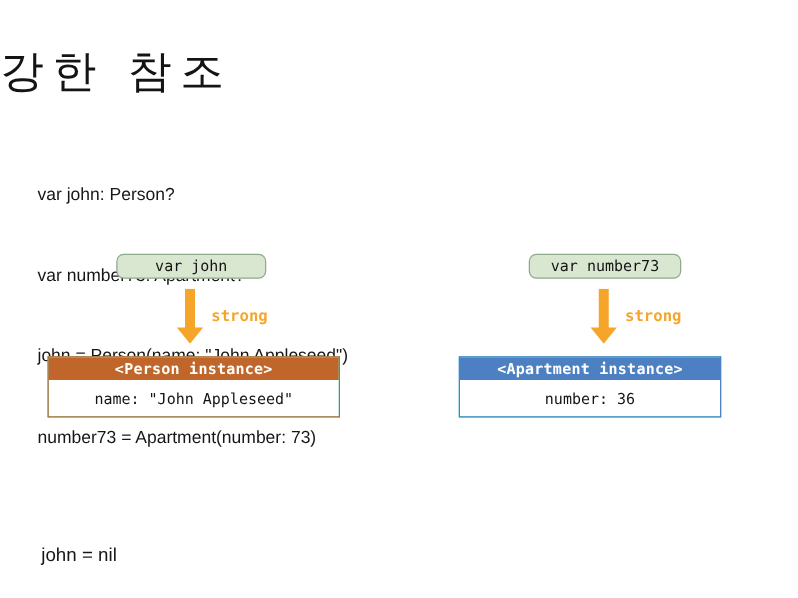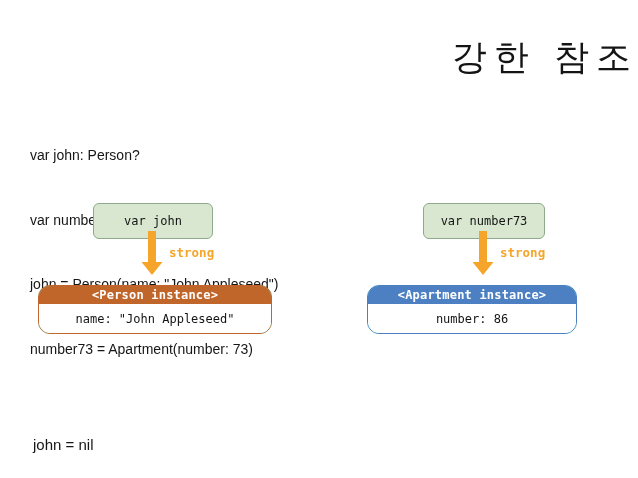--- a/index.html
+++ b/index.html
@@ -3,36 +3,36 @@
 <meta charset="utf-8">
 <style>
   html,body { margin:0; padding:0; background:#ffffff; }
   .slide {
     position:relative; width:638px; height:478px;
     background:#ffffff; overflow:hidden;
     font-family:"DejaVu Sans","Liberation Sans",sans-serif;
   }
   .title {
     position:absolute; top:34px; left:0; right:0;
-    text-align:right;
+    text-align:left;
     font-family:"DejaVu Sans","Liberation Sans",sans-serif;
     font-size:35px; font-weight:500; letter-spacing:7px;
     color:#141414; white-space:pre;
   }
   .code {
     position:absolute;
     font-family:Liberation Sans, sans-serif;
     color:#161616; white-space:pre;
   }
   .code-top    { left:30px; top:102px; font-size:14px; line-height:21.5px; }
   .code-bottom { left:33px; top:392px; font-size:15px; line-height:21px; }
   .code .line { white-space:pre; }
 
   .varbox {
-    position:absolute; top:203px; height:36px;
+    position:absolute; top:203px; height:20px;
     background:#D9E7D0; border:1.5px solid #8FA98C; border-radius:6px;
     display:flex; align-items:center; justify-content:center;
     font-family:"DejaVu Sans Mono","Liberation Mono",monospace;
     font-size:12px; color:#141414; box-sizing:border-box;
   }
   .varbox-left  { left:93px;  width:120px; }
   .varbox-right { left:423px; width:122px; }
 
   .arrow { position:absolute; top:231px; width:22px; height:44px; }
   .arrow-left  { left:141px; }
@@ -42,21 +42,21 @@
   .strong-label {
     position:absolute; top:245px;
     font-family:"DejaVu Sans Mono","Liberation Mono",monospace;
     font-size:12.5px; font-weight:bold; color:#F5A62A;
   }
   .strong-left  { left:169px; }
   .strong-right { left:500px; }
 
   .itable {
     position:absolute; top:285px; width:234px;
-    background:#5eead4; border-radius:12px; overflow:hidden;
+    background:#5eead4; border-radius:0; overflow:hidden;
     font-family:"DejaVu Sans Mono","Liberation Mono",monospace;
     box-sizing:border-box;
   }
   .itable-person    { left:38px;  border:1.5px solid #C0662B; }
   .itable-apartment { left:367px; width:210px; border:1.5px solid #4D80C2; }
   .itable .hdr {
     height:18px; display:flex; align-items:center; justify-content:center;
     color:#ffffff; font-size:12px; font-weight:bold; letter-spacing:0.2px;
   }
   .itable-person .hdr    { background:#C0662B; }
@@ -105,21 +105,21 @@
   <div class="strong-label strong-left">strong</div>
   <div class="strong-label strong-right">strong</div>
 
   <div class="itable itable-person">
     <div class="hdr">&lt;Person instance&gt;</div>
     <div class="row">name: "John Appleseed"</div>
   </div>
 
   <div class="itable itable-apartment">
     <div class="hdr">&lt;Apartment instance&gt;</div>
-    <div class="row">number: 86</div>
+    <div class="row">number: 36</div>
   </div>
 
   <div class="code code-bottom">
     <div class="line">john = nil</div>
     
     
   </div>
 
 </div>
 

